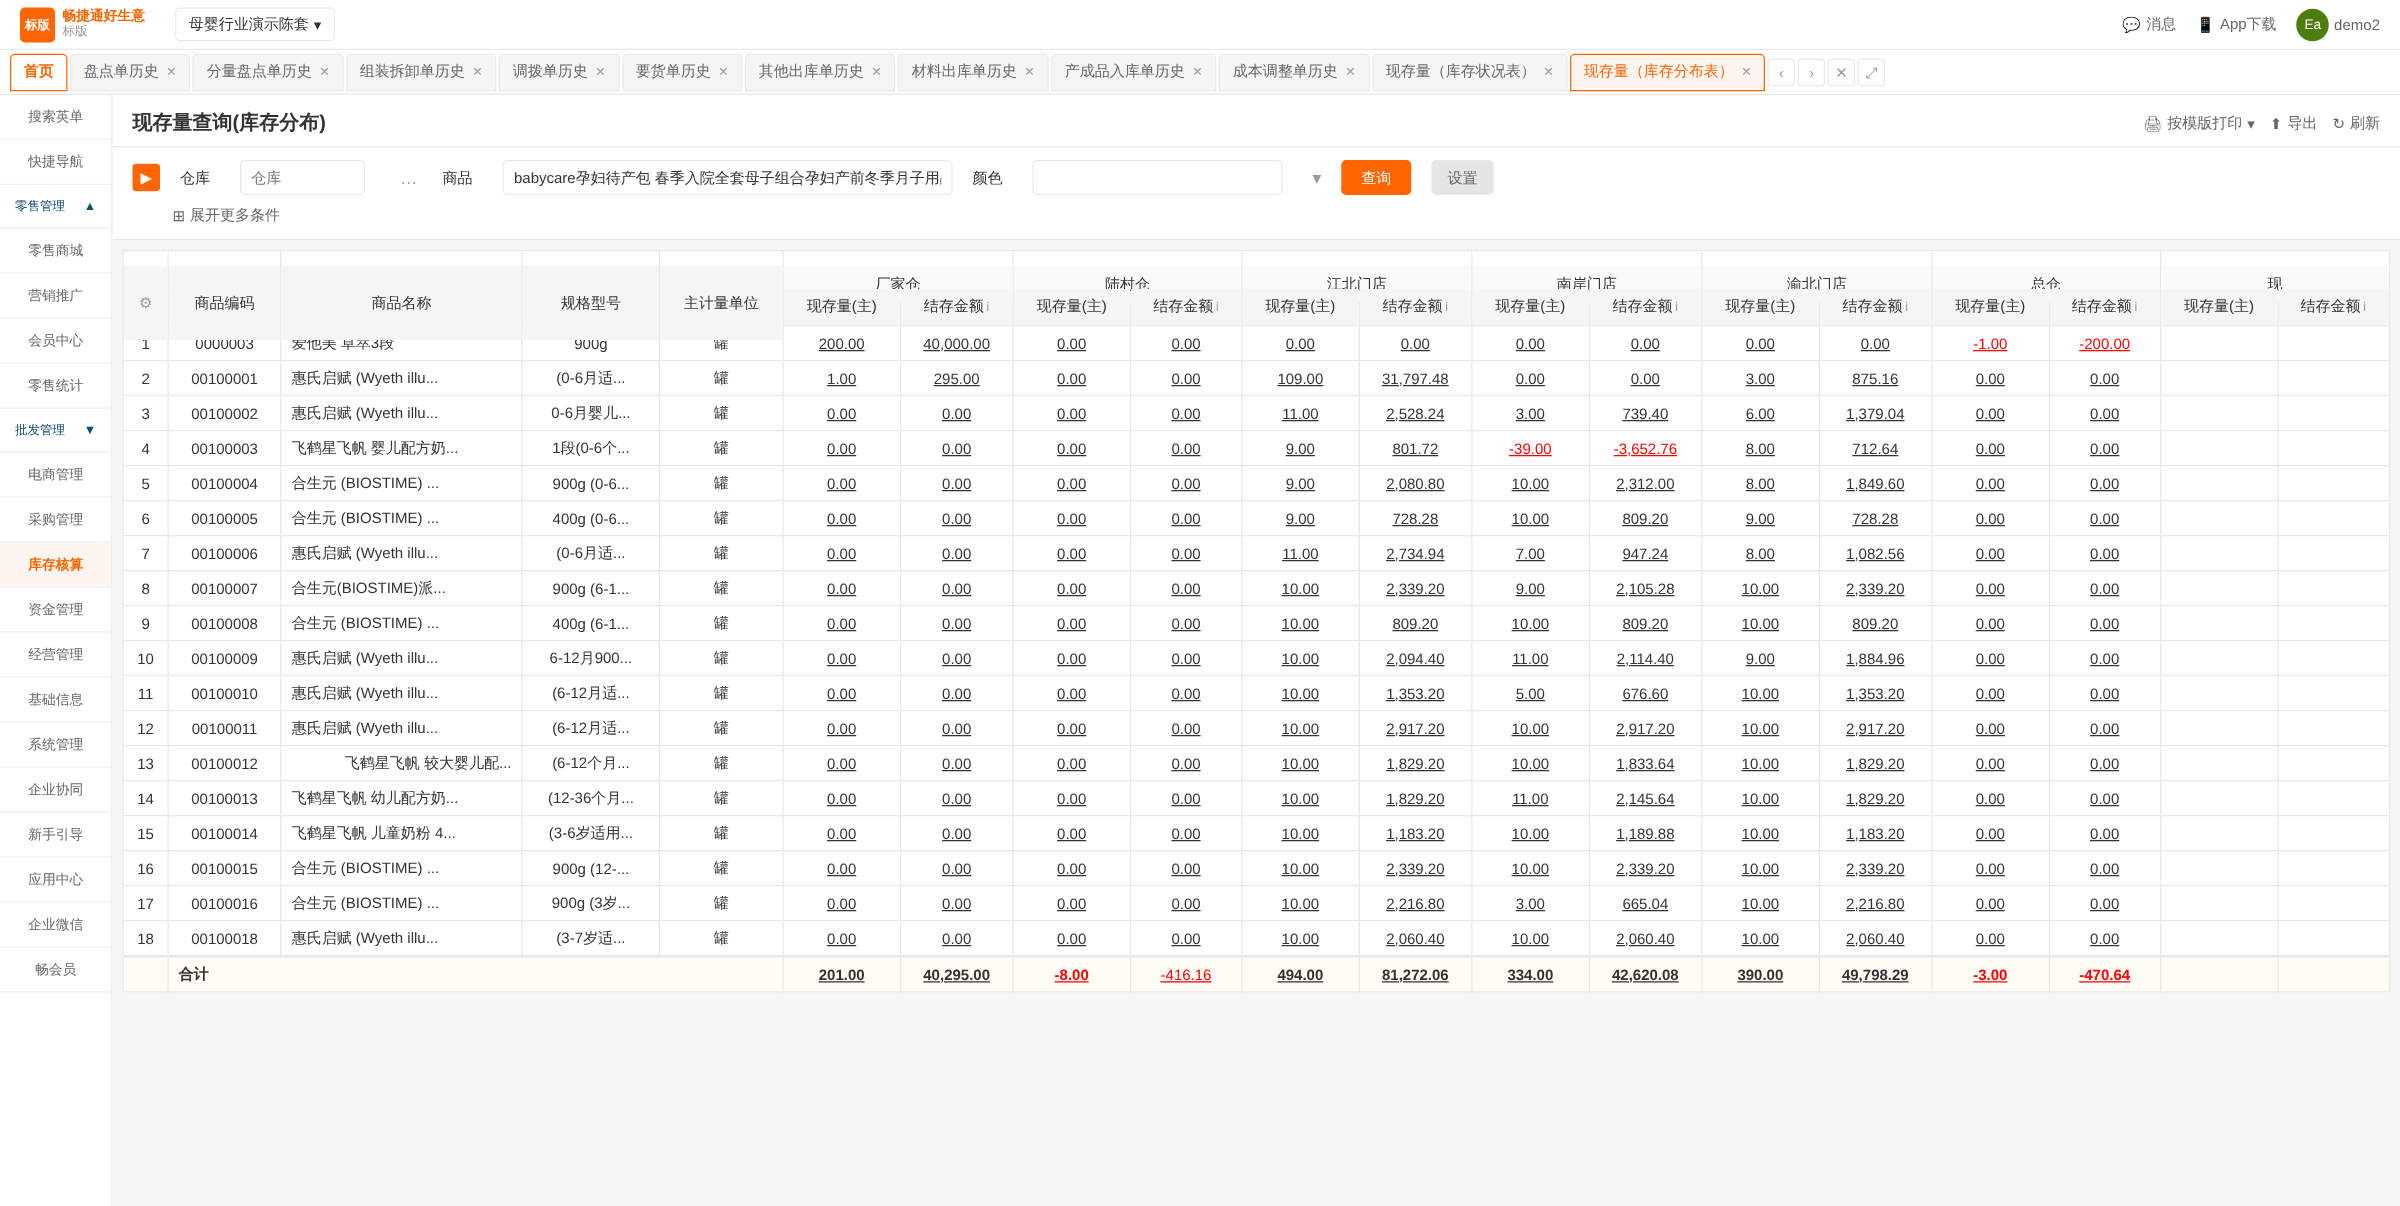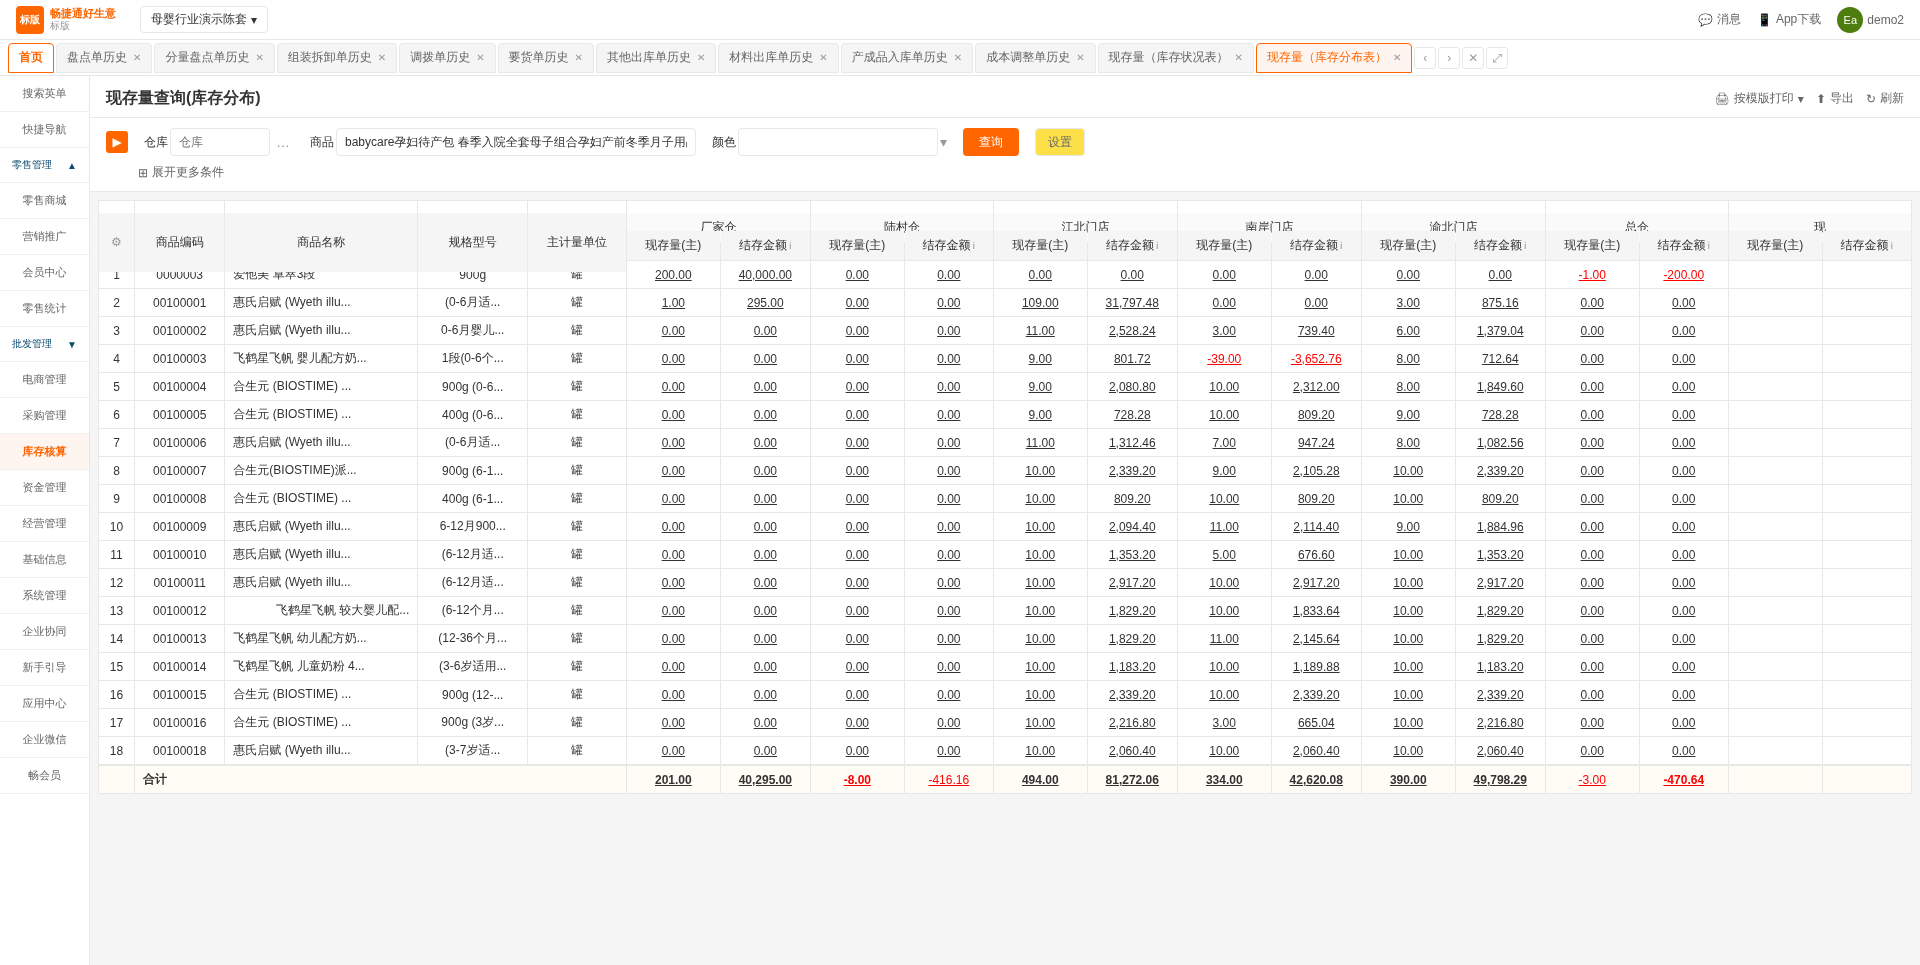--- a/index.html
+++ b/index.html
@@ -37,27 +37,27 @@
     
     
     .page-header { background: #fff; padding: 12px 16px 8px; border-bottom: 1px solid #e8e8e8; display: flex; align-items: center; justify-content: space-between; }
     .page-title { font-size: 16px; font-weight: bold; color: #333; }
     .page-actions { display: flex; align-items: center; gap: 12px; }
     .action-btn { display: flex; align-items: center; gap: 4px; cursor: pointer; font-size: 12px; color: #666; }
     
     
     .search-area { background: #fff; padding: 10px 16px; border-bottom: 1px solid #e8e8e8; }
     .search-row { display: flex; align-items: center; gap: 16px; flex-wrap: wrap; }
-    .search-field { display: flex; align-items: center; gap: 2px; }
+    .search-field { display: flex; align-items: center; gap: 24px; }
     .search-label { font-size: 12px; color: #333; white-space: nowrap; }
     .search-input { height: 28px; border: 1px solid #e8e8e8; border-radius: 4px; padding: 0 8px; font-size: 12px; color: #333; min-width: 80px; }
     .search-input-wide { min-width: 360px; }
     .search-input-color { min-width: 200px; }
     .search-btn { height: 28px; padding: 0 16px; background: #ff6600; color: #fff; border: none; border-radius: 4px; cursor: pointer; font-size: 12px; }
-    .settings-btn { height: 28px; padding: 0 12px; background: #fde047; color: #666; border: 1px solid #e8e8e8; border-radius: 4px; cursor: pointer; font-size: 12px; }
+    .settings-btn { height: 28px; padding: 0 12px; background: #e5e5e5; color: #666; border: 1px solid #e8e8e8; border-radius: 4px; cursor: pointer; font-size: 12px; }
     .expand-btn { display: flex; align-items: center; gap: 4px; cursor: pointer; color: #666; font-size: 12px; margin-top: 8px; }
     .orange-expand { width: 22px; height: 22px; background: #ff6600; border-radius: 3px; display: flex; align-items: center; justify-content: center; color: #fff; font-size: 12px; cursor: pointer; flex-shrink: 0; }
     .ellipsis-btn { color: #999; cursor: pointer; font-size: 14px; margin: 0 4px; }
     
     
     .table-container { flex: 1; overflow: auto; padding: 8px; }
     .data-table { width: 100%; border-collapse: collapse; background: #fff; font-size: 12px; }
     .data-table th { background: #f5f5f5; border: 1px solid #e8e8e8; padding: 6px 8px; text-align: center; font-weight: normal; color: #333; white-space: nowrap; position: sticky; top: 12px; z-index: 2; }
     .data-table th.group-header { background: #fafafa; }
     .data-table td { border: 1px solid #e8e8e8; padding: 5px 8px; text-align: center; color: #333; white-space: nowrap; }
@@ -446,21 +446,21 @@
     <td>7</td>
     <td>00100006</td>
     <td style="text-align:left;max-width:160px;overflow:hidden;text-overflow:ellipsis;">惠氏启赋 (Wyeth illu...</td>
     <td>(0-6月适...</td>
     <td>罐</td>
   <td class="num-cell">0.00</td>
               <td class="num-cell">0.00</td>
               <td class="num-cell">0.00</td>
               <td class="num-cell">0.00</td>
               <td class="num-cell">11.00</td>
-              <td class="num-cell">1,312.46</td>
+              <td class="num-cell">2,734.94</td>
               <td class="num-cell">7.00</td>
               <td class="num-cell">947.24</td>
               <td class="num-cell">8.00</td>
               <td class="num-cell">1,082.56</td>
               <td class="num-cell">0.00</td>
               <td class="num-cell">0.00</td>
               <td class="num-cell"></td>
               <td></td>
             </tr>
             <tr>
@@ -700,21 +700,21 @@
 <td class="num-cell" style="font-weight:bold;">201.00</td>
               <td class="num-cell" style="font-weight:bold;">40,295.00</td>
               <td class="num-cell neg" style="font-weight:bold;">-8.00</td>
               <td class="num-cell neg" style="font-weight:normal;">-416.16</td>
               <td class="num-cell" style="font-weight:bold;">494.00</td>
               <td class="num-cell" style="font-weight:bold;">81,272.06</td>
               <td class="num-cell" style="font-weight:bold;">334.00</td>
               <td class="num-cell" style="font-weight:bold;">42,620.08</td>
               <td class="num-cell" style="font-weight:bold;">390.00</td>
               <td class="num-cell" style="font-weight:bold;">49,798.29</td>
-              <td class="num-cell neg" style="font-weight:normal;">-3.00</td>
+              <td class="num-cell neg" style="font-weight:bold;">-3.00</td>
               <td class="num-cell neg" style="font-weight:bold;">-470.64</td>
               <td></td>
               <td></td>
             </tr>
           </tbody>
       </table>
     </div>
   </div>
 </div>
 

